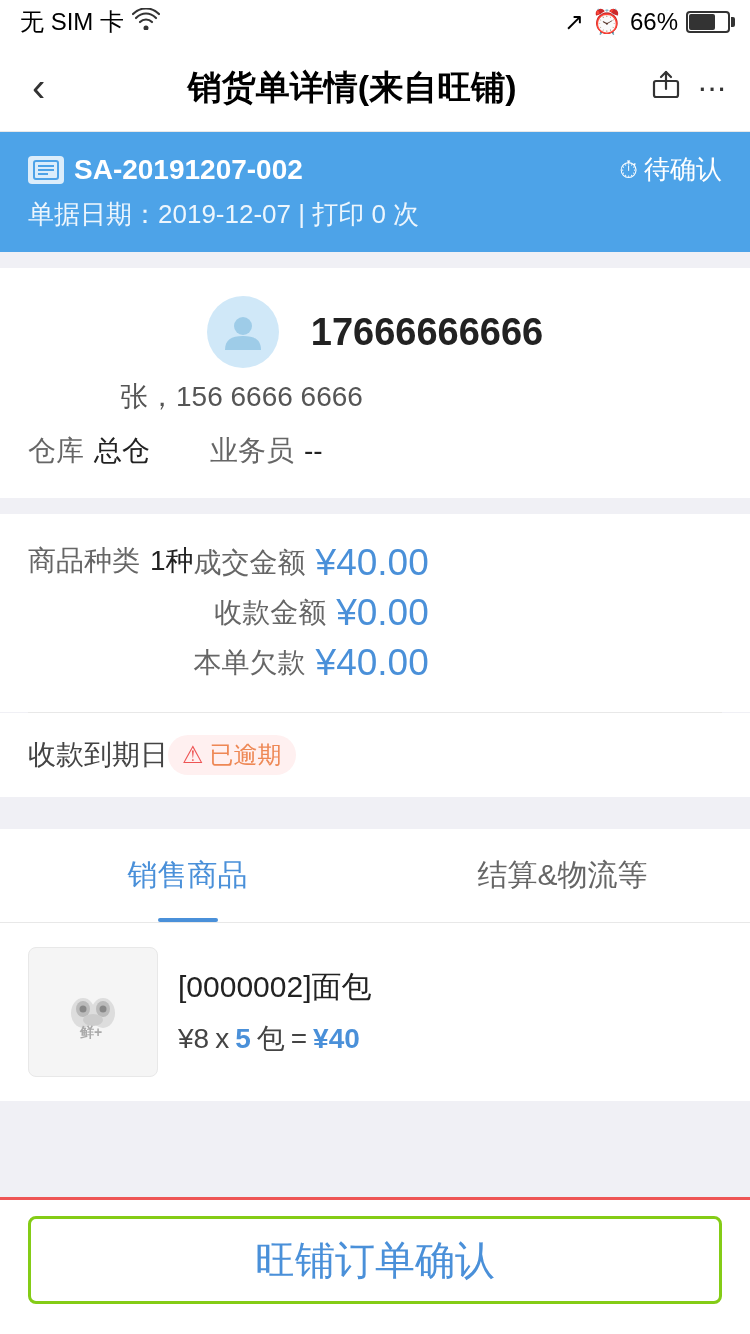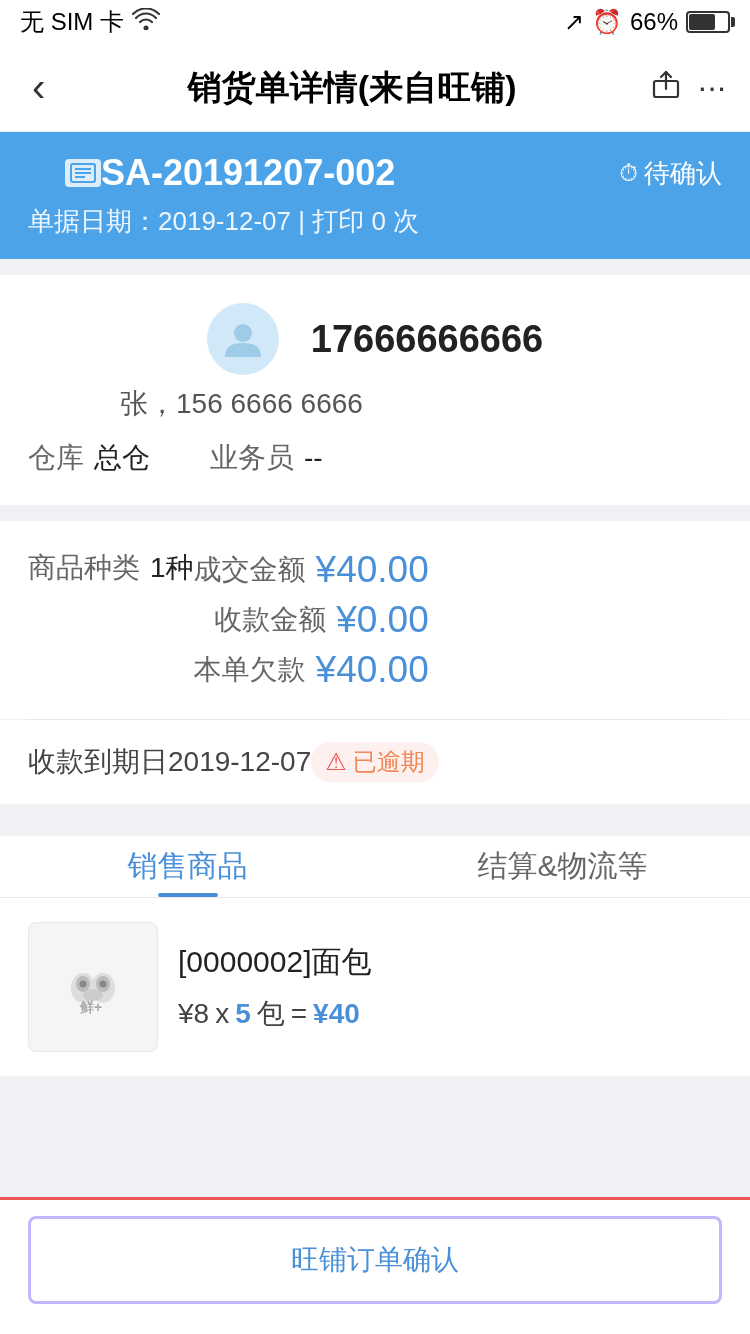--- a/index.html
+++ b/index.html
@@ -112,26 +112,26 @@
       background: #4da3e8;
       padding: 20px 28px;
       margin: 0;
     }
     .header-card-top {
       display: flex;
       align-items: center;
       justify-content: space-between;
     }
     .order-number {
-      font-size: 36px;
+      font-size: 28px;
       font-weight: 700;
       color: #fff;
       display: flex;
       align-items: center;
-      margin-left: 37px;
+      gap: 10px;
     }
     .order-number-icon {
       width: 36px;
       height: 28px;
       background: rgba(255,255,255,0.8);
       border-radius: 4px;
       display: inline-flex;
       align-items: center;
       justify-content: center;
       font-size: 18px;
@@ -294,21 +294,21 @@
 
     
     .tabs-container {
       background: #fff;
       display: flex;
       border-bottom: 1px solid #e8e8e8;
       margin-top: 16px;
     }
     .tab {
       flex: 1;
-      padding: 10px 0;
+      padding: 26px 0;
       text-align: center;
       font-size: 30px;
       cursor: pointer;
       color: #666;
       position: relative;
     }
     .tab.active {
       color: #4a90d9;
     }
     .tab.active::after {
@@ -391,23 +391,23 @@
       left: 0;
       width: 750px;
       background: #fff;
       padding: 16px 28px 30px;
       border-top: 3px solid #e55;
     }
     .confirm-btn {
       width: 100%;
       height: 88px;
       background: #fff;
-      border: 3px solid #c4b5fd;
+      border: 3px solid #84cc16;
       border-radius: 8px;
-      font-size: 28px;
+      font-size: 40px;
       color: #4a90d9;
       font-weight: 500;
       cursor: pointer;
       display: flex;
       align-items: center;
       justify-content: center;
     }
   </style>
 </head>
 <body>
@@ -516,21 +516,20 @@
       <span class="amount-label">本单欠款</span>
       <span class="amount-value">¥40.00</span>
     </div>
   </div>
 </div>
 
 <div class="divider-thin"></div>
 
 <div class="due-row">
   <span>收款到期日</span>
-  <span>2019-12-07</span>
   <span class="overdue-badge">
     <span class="overdue-icon">⚠</span>
     <span class="overdue-text">已逾期</span>
   </span>
 </div>
 
 <div class="divider"></div>
 
 <div class="tabs-container">
   <div class="tab active">

